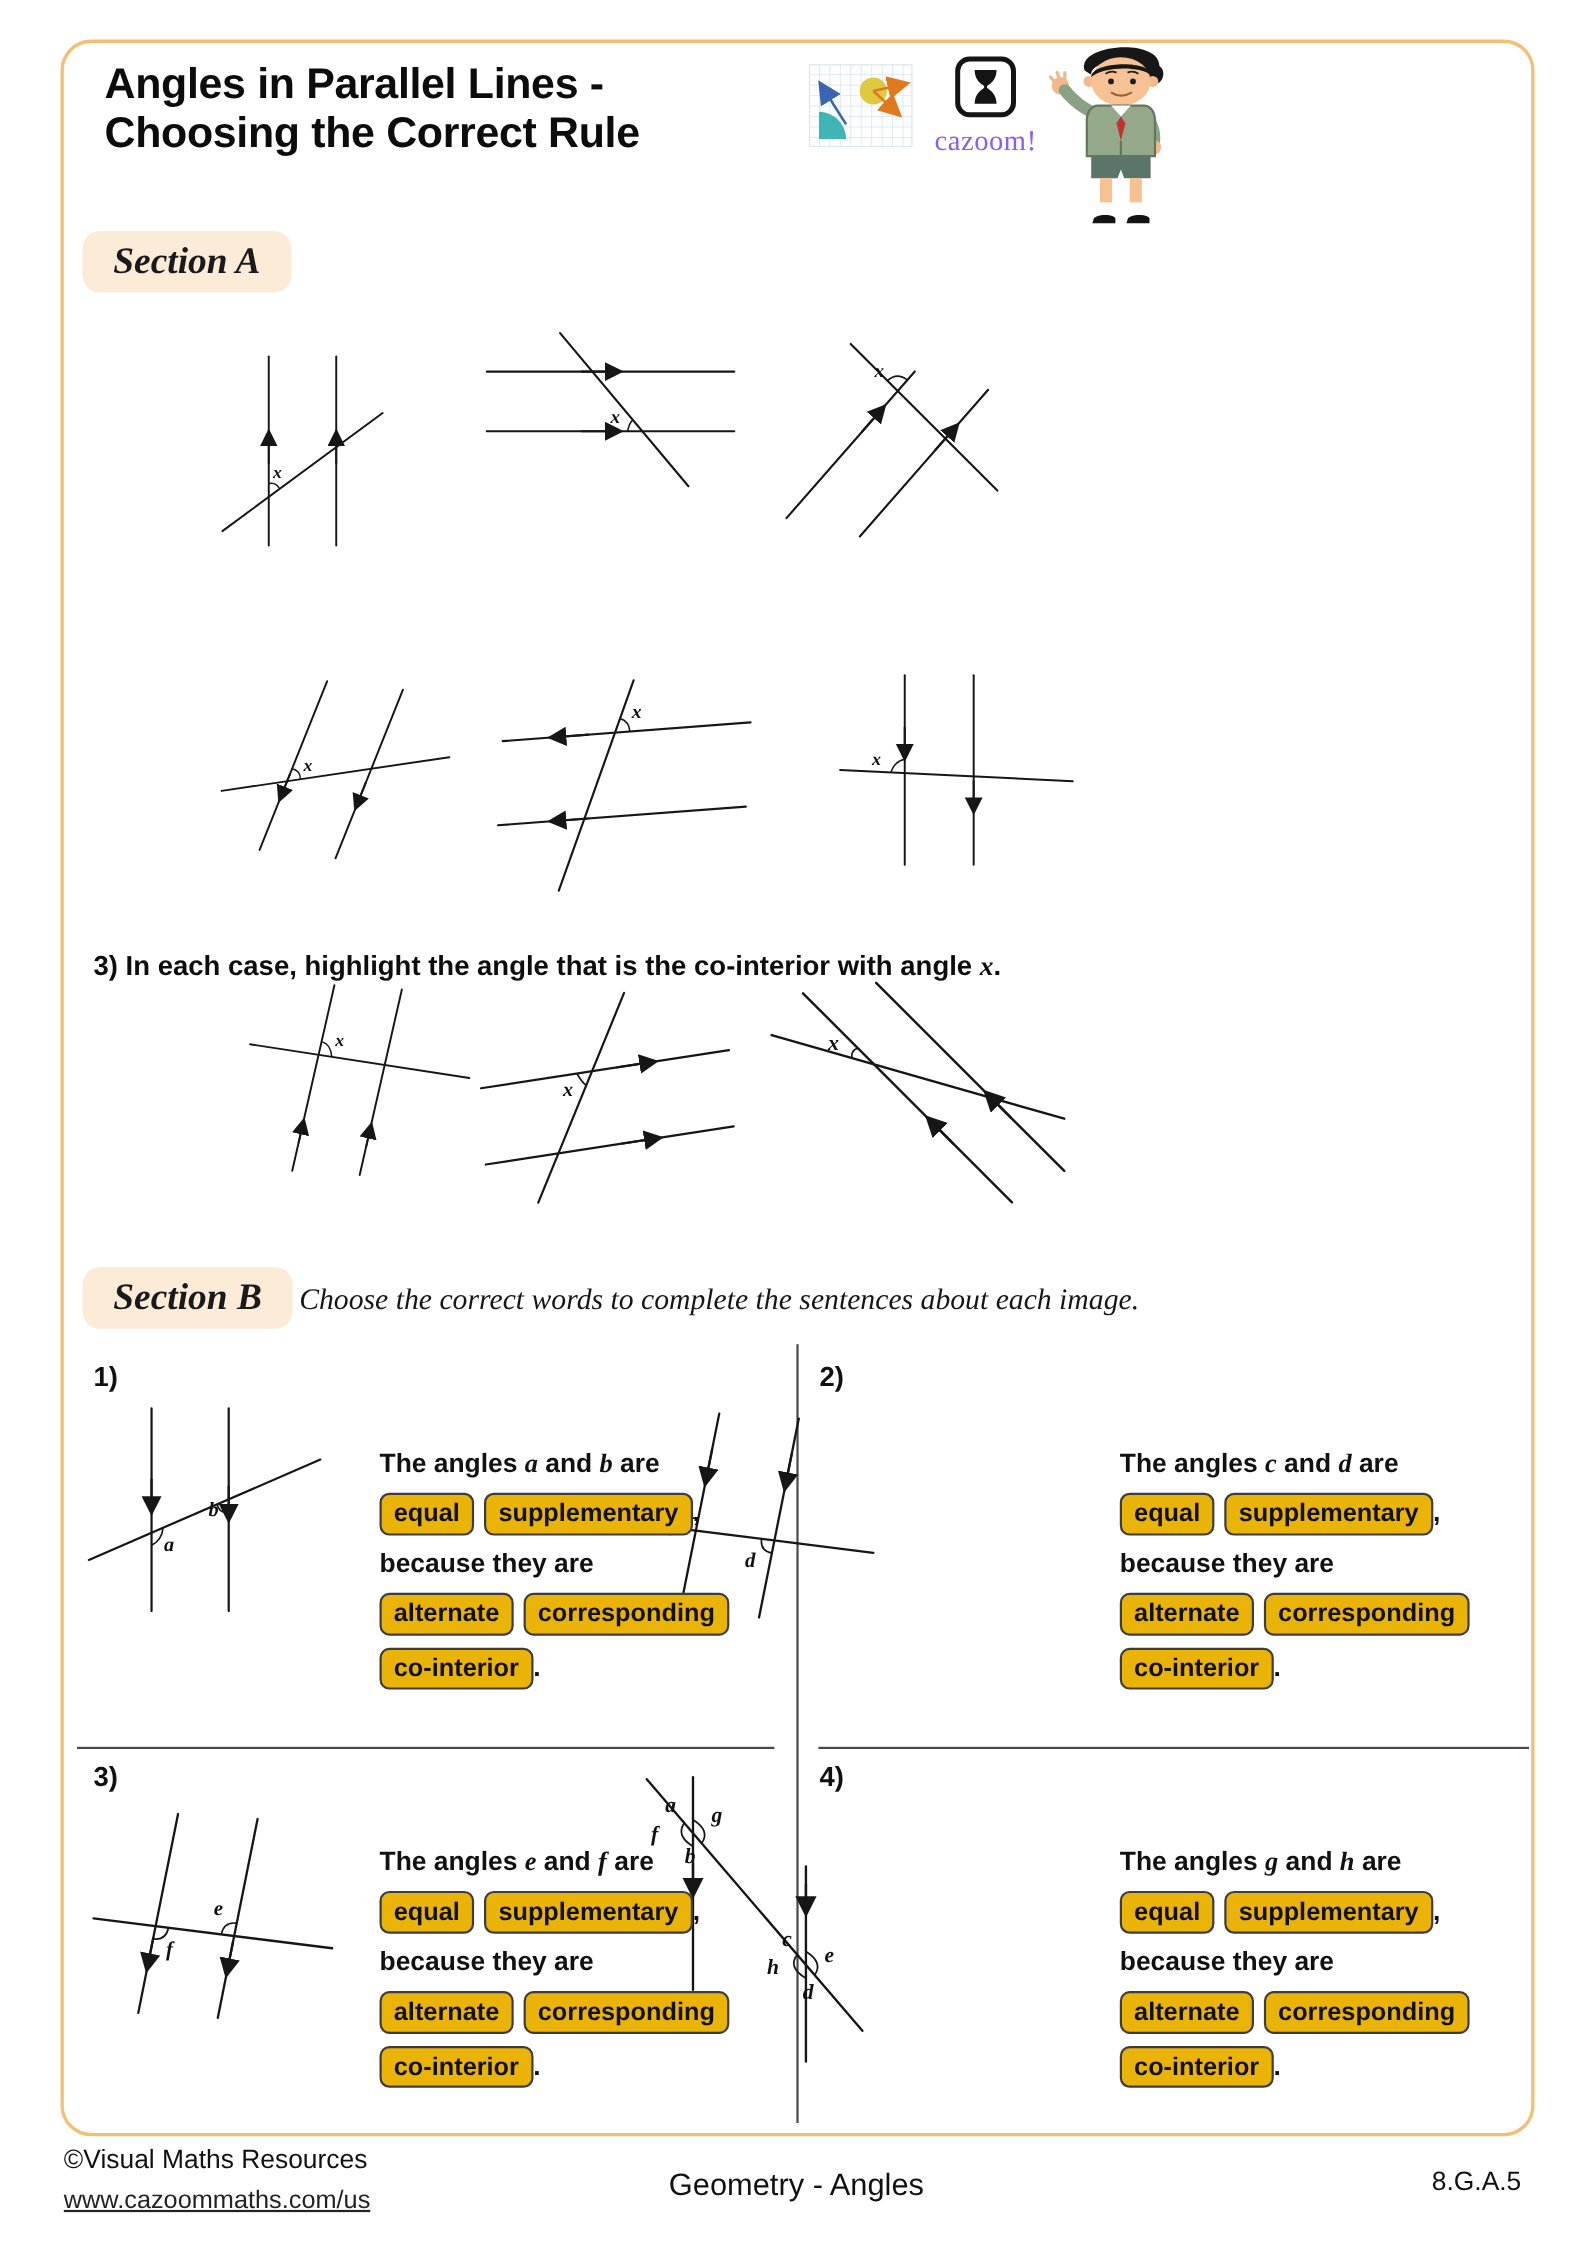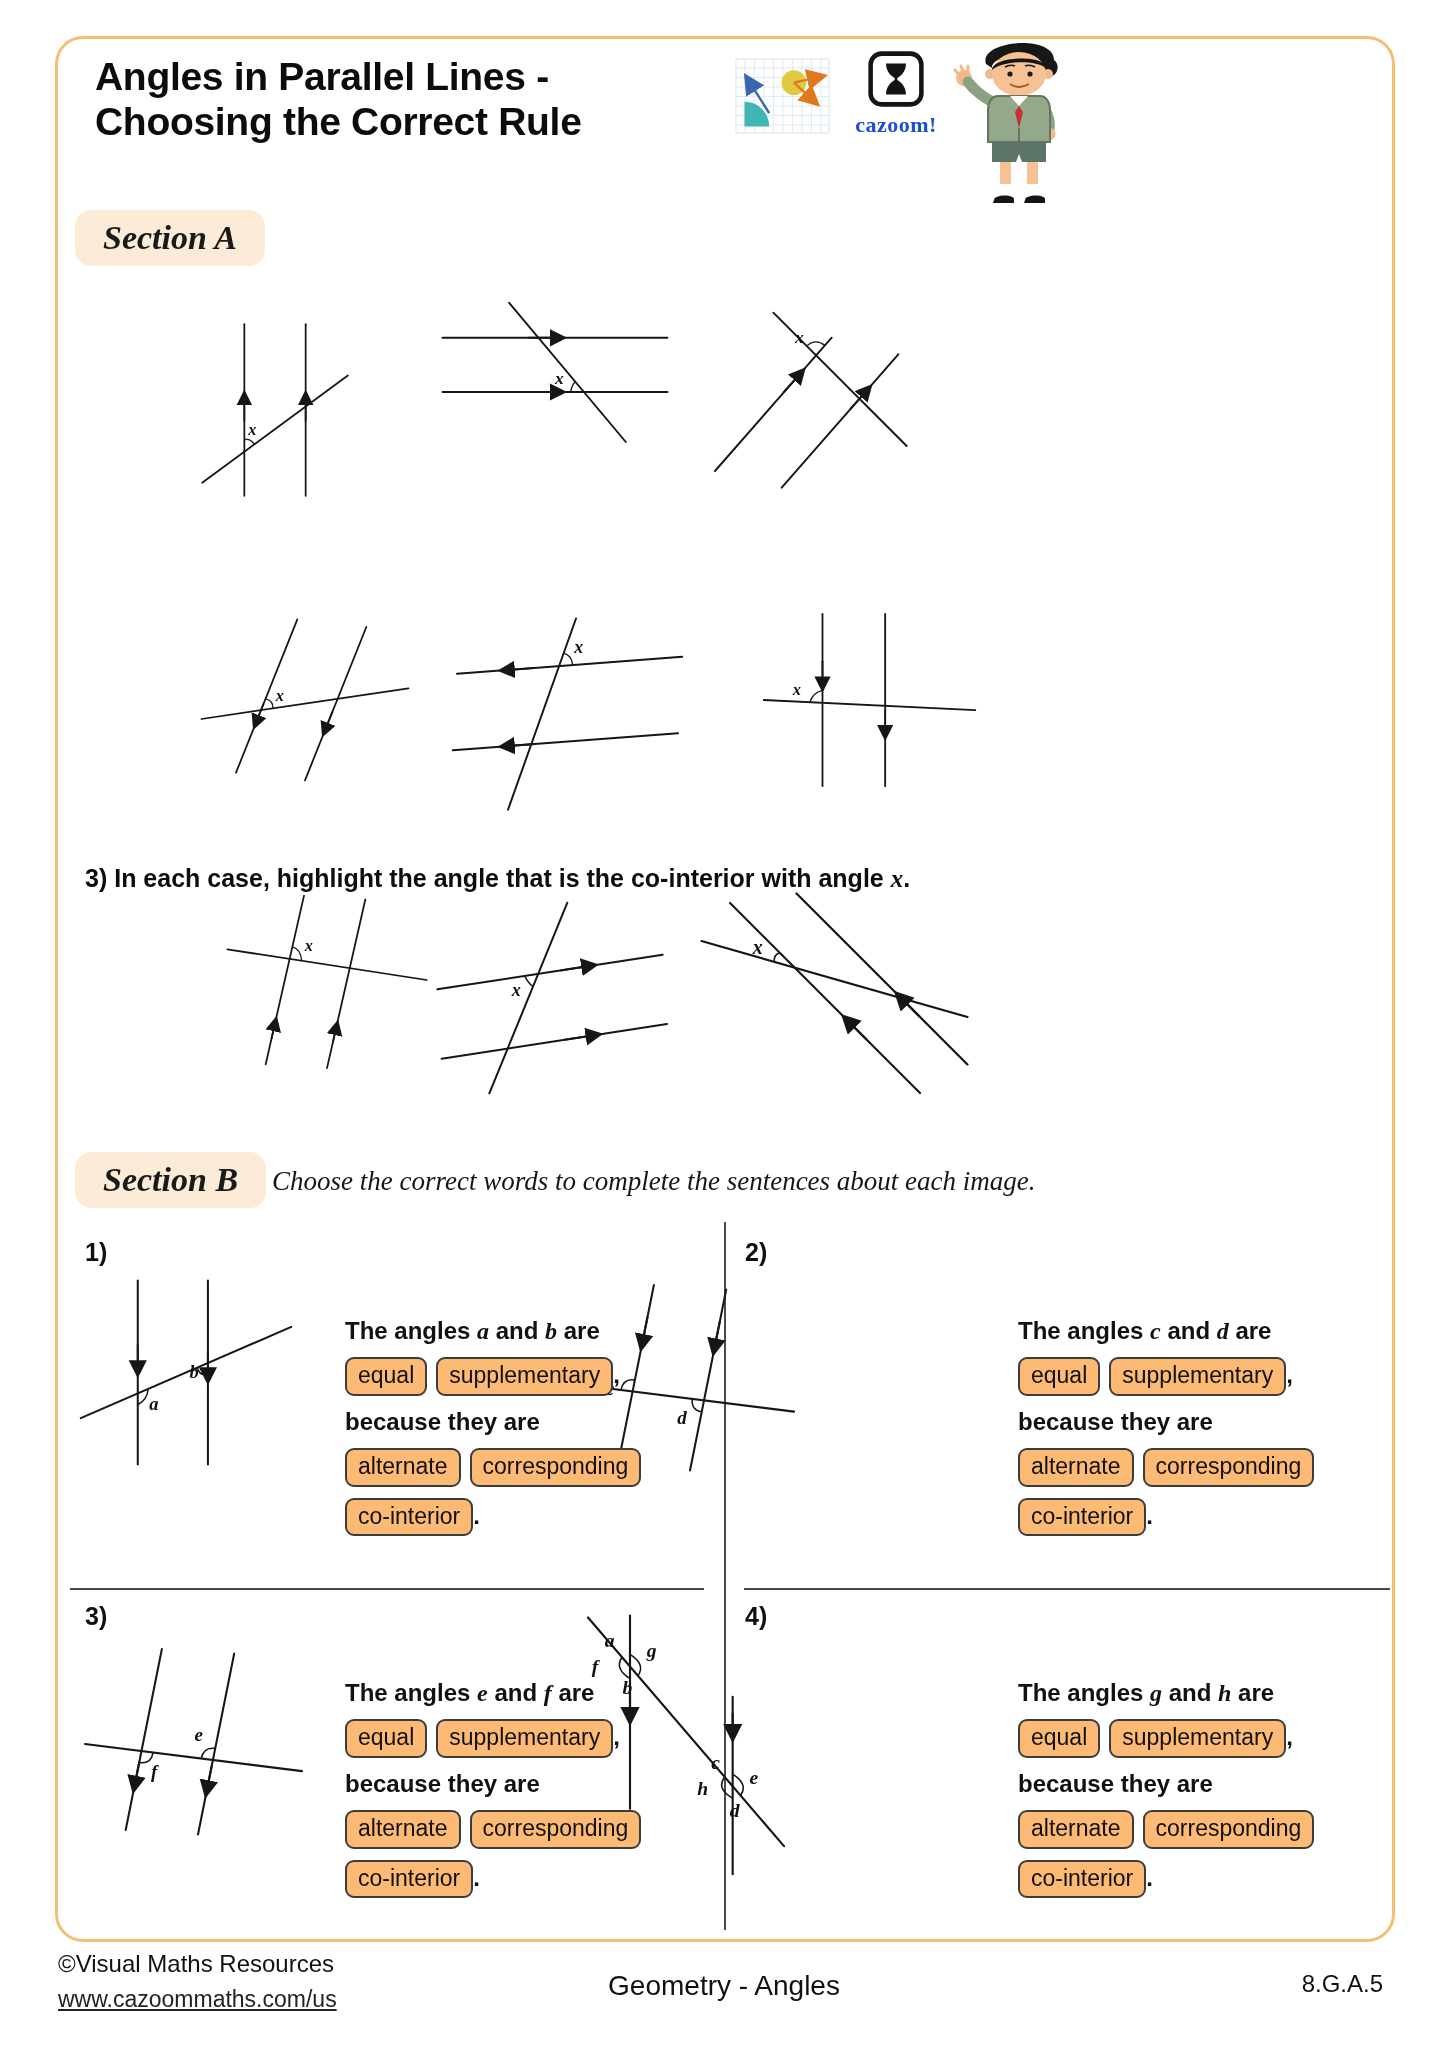--- a/index.html
+++ b/index.html
@@ -13,33 +13,33 @@
            font-family:"Liberation Serif", serif; font-style:italic; font-weight:700;
            font-size:34px; color:#1a1a1a; }
   .qtext { position:absolute; font-size:25px; font-weight:700; color:#0d0d0d; }
   .var { font-family:"Liberation Serif", serif; font-style:italic; font-weight:700; }
   .instruction { position:absolute; font-family:"Liberation Serif", serif; font-style:italic;
                  font-size:27px; color:#161616; }
   .num { position:absolute; font-size:25px; font-weight:700; }
   .sent { position:absolute; width:380px; font-size:24px; font-weight:700; line-height:1.25; }
   .sent .line { margin-bottom:11px; }
   .choice { display:inline-block; border:2px solid #3c3c3c; border-radius:9px;
-            padding:2px 11px 4px; font-size:23px; font-weight:400; background:#fdba74; }
+            padding:2px 11px 4px; font-size:23px; font-weight:700; background:#eab308; }
   .choice + .choice { margin-left:9px; }
   .vdiv { position:absolute; width:2px; background:#4a4a4a; }
   .hdiv { position:absolute; height:2px; background:#4a4a4a; }
   svg.diag { position:absolute; overflow:visible; }
   .ln  { stroke:#161616; stroke-width:2.3; fill:none; stroke-linecap:round; }
   .ar  { stroke:#161616; stroke-width:2.3; fill:none; }
   .arc { stroke:#161616; stroke-width:1.7; fill:none; }
   .al  { font-family:"Liberation Serif", serif; font-style:italic; font-weight:700;
          font-size:21px; fill:#101010; }
   .logo { position:absolute; left:846px; top:50px; width:100px; text-align:center; }
-  .logo-text { font-family:"Liberation Serif", serif; font-weight:700; font-size:22px;
-               color:#1d4ed8; letter-spacing:0.5px; }
+  .logo-text { font-family:"Liberation Serif", serif; font-weight:400; font-size:26px;
+               color:#8b5cf6; letter-spacing:0.5px; }
   .footer-left   { position:absolute; left:58px;  top:1950px; font-size:24px; }
   .footer-url    { position:absolute; left:58px;  top:1986px; font-size:23px;
                    text-decoration:underline; color:#222; cursor:pointer; }
   .footer-center { position:absolute; left:724px; top:1970px; transform:translateX(-50%); font-size:28px; }
   .footer-code   { position:absolute; right:66px; top:1970px; font-size:24px; }
 </style>
 </head>
 <body>
 
 <svg width="0" height="0" style="position:absolute">

